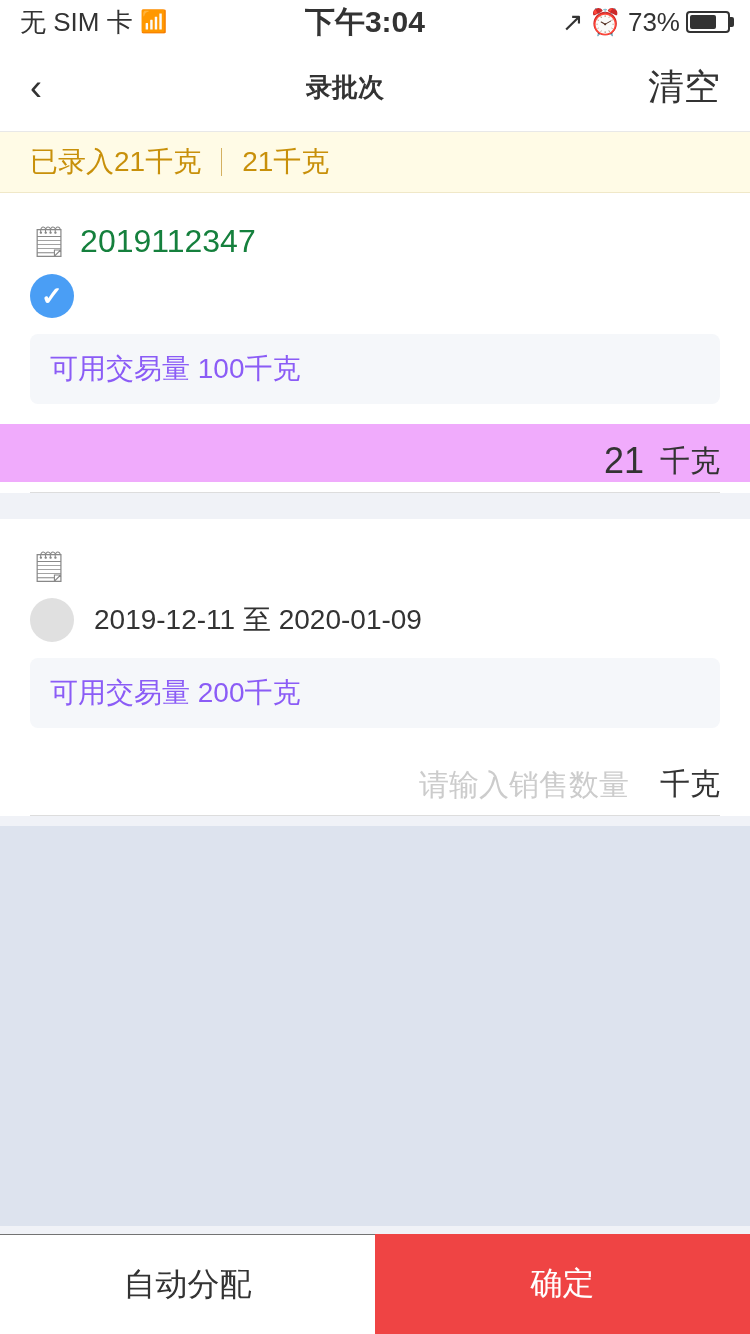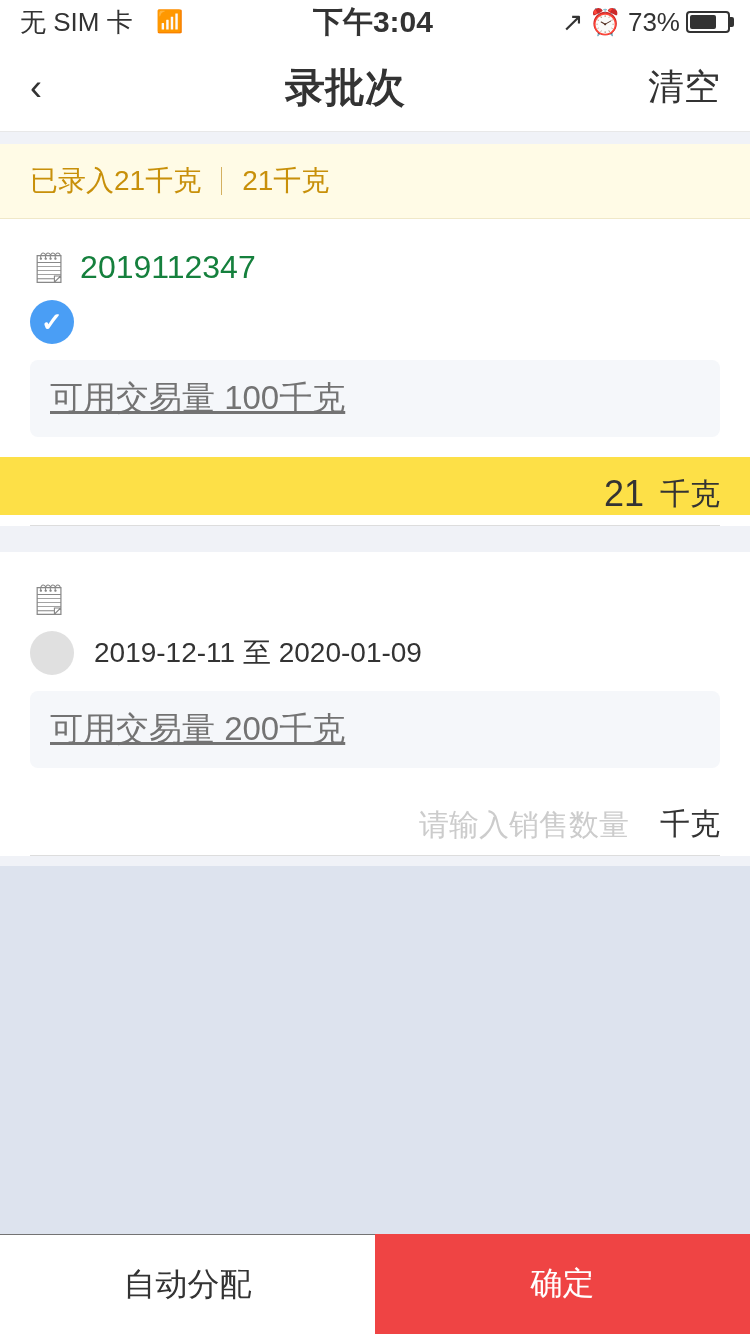--- a/index.html
+++ b/index.html
@@ -20,21 +20,21 @@
       display: flex;
       align-items: center;
       justify-content: space-between;
       padding: 0 20px;
       font-size: 28px;
       font-weight: 500;
     }
     .status-left {
       display: flex;
       align-items: center;
-      gap: 24px;
+      gap: 8px;
       font-size: 26px;
     }
     .status-center {
       font-size: 30px;
       font-weight: 600;
     }
     .status-right {
       display: flex;
       align-items: center;
       gap: 6px;
@@ -77,39 +77,38 @@
       justify-content: space-between;
       padding: 0 30px;
       border-bottom: 1px solid #e8e8e8;
     }
     .nav-back {
       font-size: 36px;
       color: #333;
       cursor: pointer;
     }
     .nav-title {
-      font-size: 40px;
+      font-size: 26px;
       font-weight: 600;
       color: #333;
     }
     .nav-clear {
       font-size: 36px;
       color: #333;
       cursor: pointer;
     }
 
     
     .info-banner {
       background: #fffbe6;
-      padding: 18px 30px;
+      padding: 11px 30px;
       display: flex;
       align-items: center;
       gap: 0;
       border-bottom: 1px solid #f0e8c8;
-      margin-top: 12px;
     }
     .info-banner-text {
       font-size: 28px;
       color: #c8900a;
     }
     .info-banner-divider {
       width: 1px;
       height: 28px;
       background: #d4b060;
       margin: 0 20px;
@@ -174,34 +173,33 @@
       flex-shrink: 0;
     }
     .batch-date-text {
       font-size: 28px;
       color: #333;
     }
     .batch-available {
       background: #f5f7fa;
       border-radius: 8px;
       padding: 16px 20px;
-      font-size: 33px;
-      color: #737373;
+      font-size: 28px;
+      color: #8b5cf6;
       margin: 0 0 20px 0;
-      text-decoration: underline;
     }
 
     
     .quantity-row {
       display: flex;
       align-items: center;
       justify-content: flex-end;
       padding: 16px 30px 0 30px;
       gap: 16px;
-      background: #fde047;
+      background: #f0abfc;
     }
     .quantity-value {
       font-size: 36px;
       color: #333;
       font-weight: 500;
     }
     .quantity-unit {
       font-size: 30px;
       color: #333;
     }

